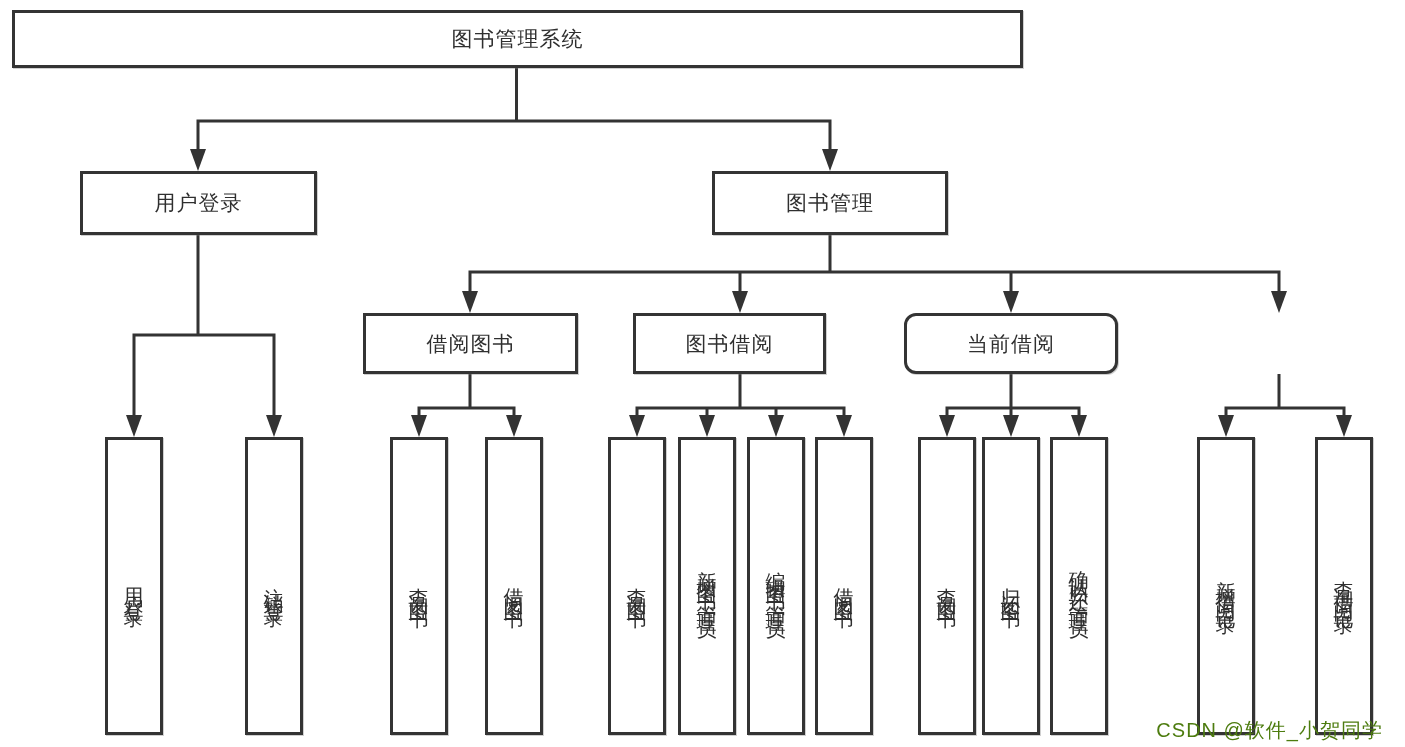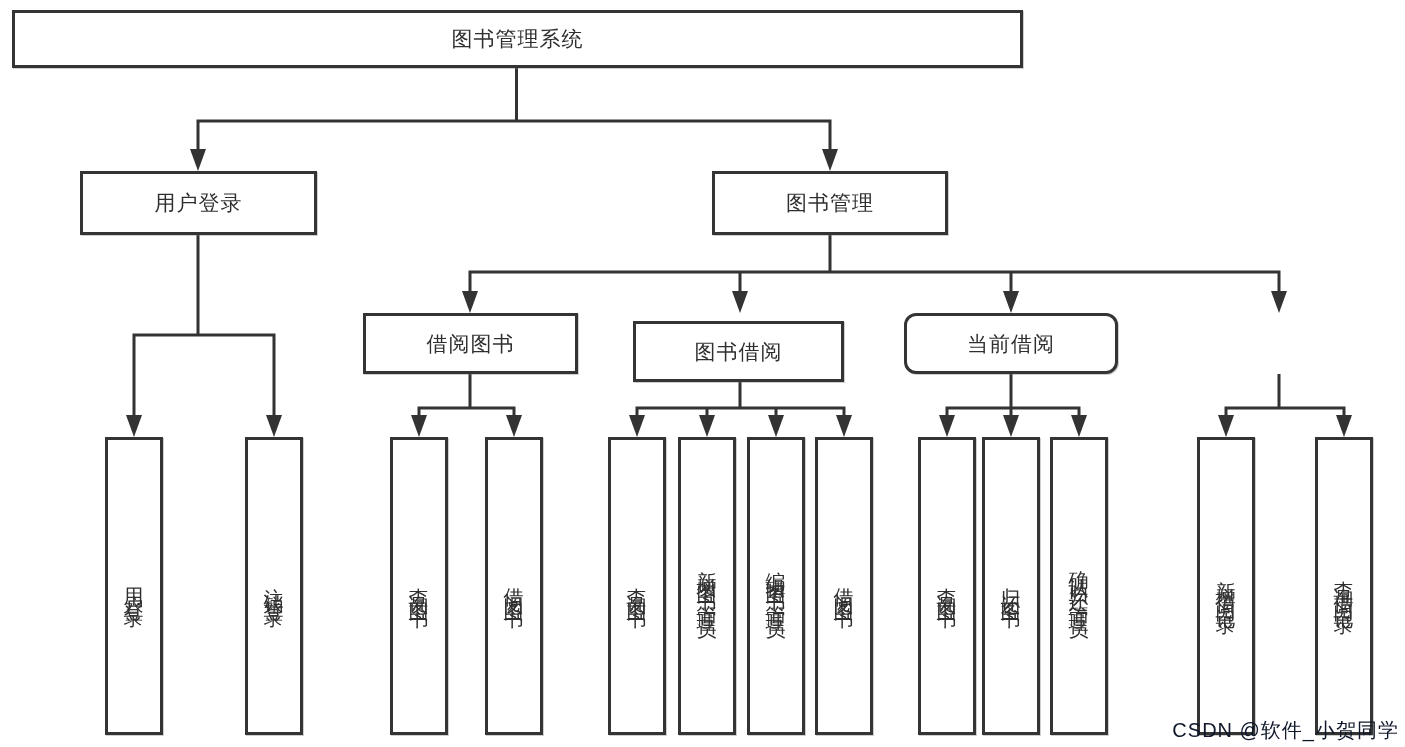--- a/index.html
+++ b/index.html
@@ -51,24 +51,24 @@
     writing-mode: vertical-rl;
     text-orientation: mixed;
     color: #2f2f2f;
     font-size: 20px;
     letter-spacing: 7px;
     line-height: 1;
     white-space: nowrap;
   }
   .watermark {
     position: absolute;
-    right: 6px;
+    right: 22px;
     bottom: 3px;
     font-size: 20px;
-    color: #0f172a;
+    color: #4d7c0f;
     letter-spacing: 1px;
   }
 </style>
 </head>
 <body>
 
 <div id="canvas">
 
   <svg id="wires" viewBox="0 0 1405 747" xmlns="http://www.w3.org/2000/svg">
     <g stroke="#333333" stroke-width="3" fill="none">
@@ -113,21 +113,21 @@
       <polygon points="1336,415 1352,415 1344,437"></polygon>
     </g>
   </svg>
 
   <div class="node" style="left:12px; top:10px; width:1011px; height:58px;">图书管理系统</div>
 
   <div class="node" style="left:80px; top:171px; width:237px; height:64px;">用户登录</div>
   <div class="node" style="left:712px; top:171px; width:236px; height:64px;">图书管理</div>
 
   <div class="node" style="left:363px; top:313px; width:215px; height:61px;">借阅图书</div>
-  <div class="node" style="left:633px; top:313px; width:211px; height:61px;margin-top:8px;">图书借阅</div>
+  <div class="node" style="left:633px; top:313px; width:193px; height:61px;">图书借阅</div>
   <div class="node" style="left:904px; top:313px; width:214px; height:61px;border-radius:12px;">当前借阅</div>
 
   <div class="leaf" style="left:105px;">
     <span>用户登录</span>
   </div>
   <div class="leaf" style="left:245px;">
     <span>注销登录</span>
   </div>
 
   <div class="leaf" style="left:390px;">

